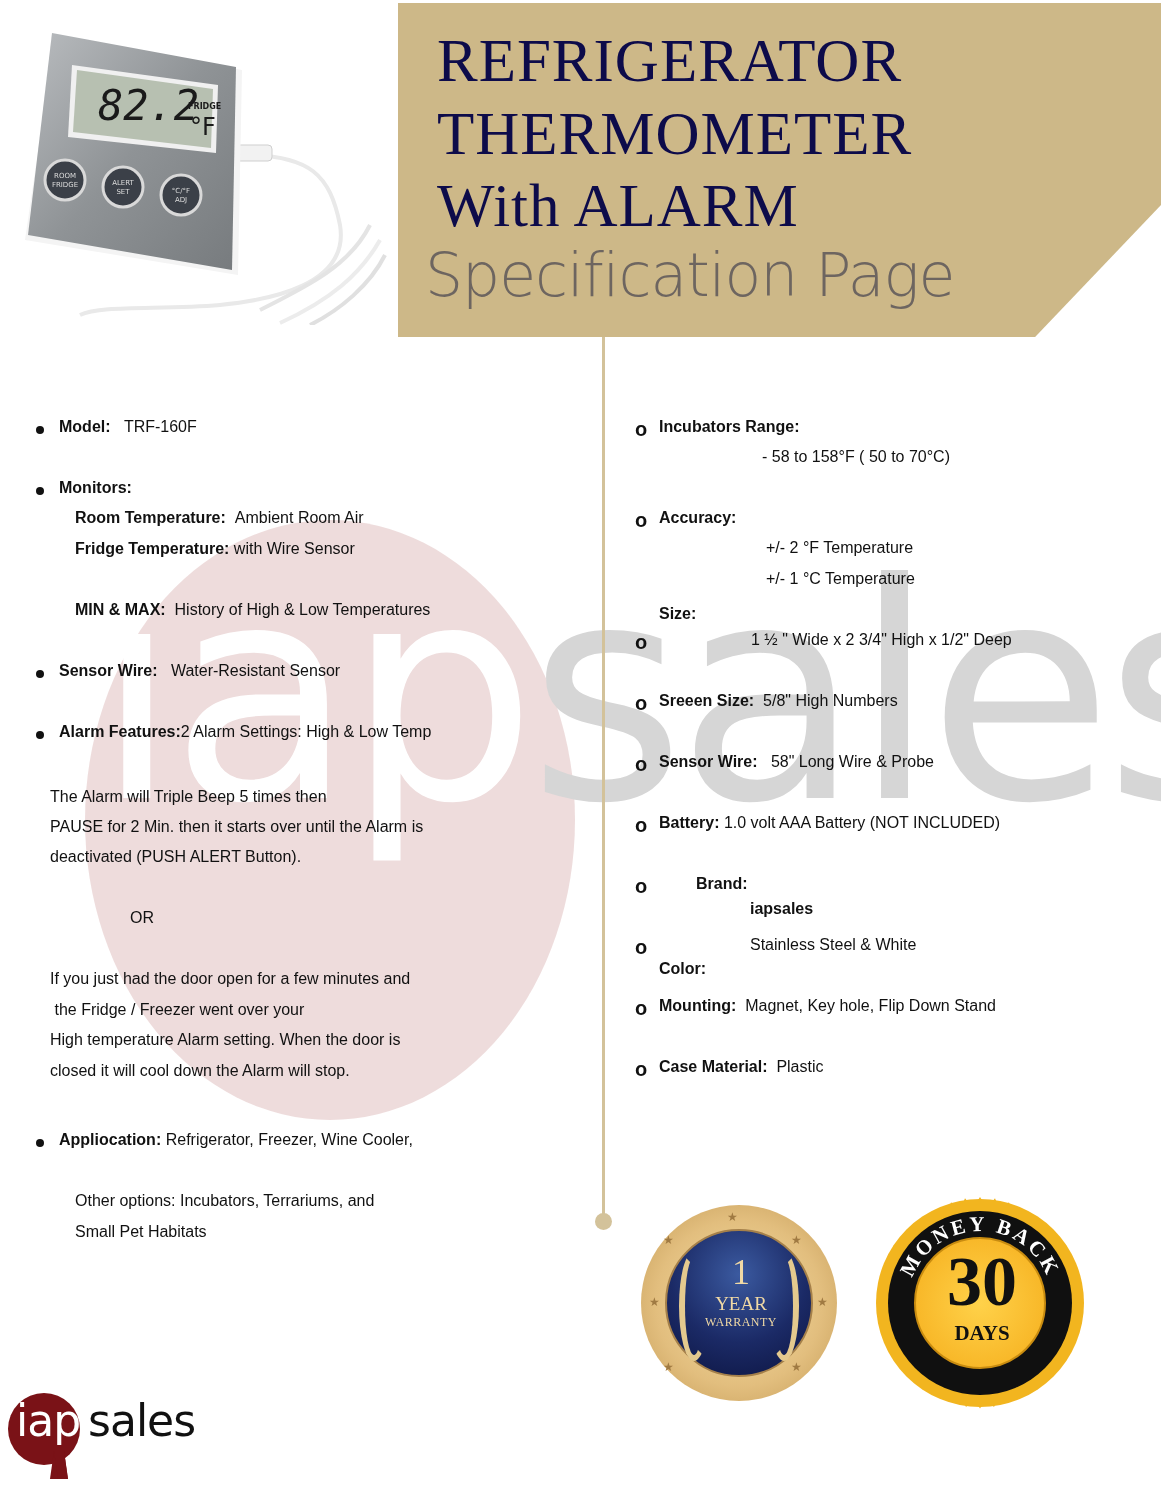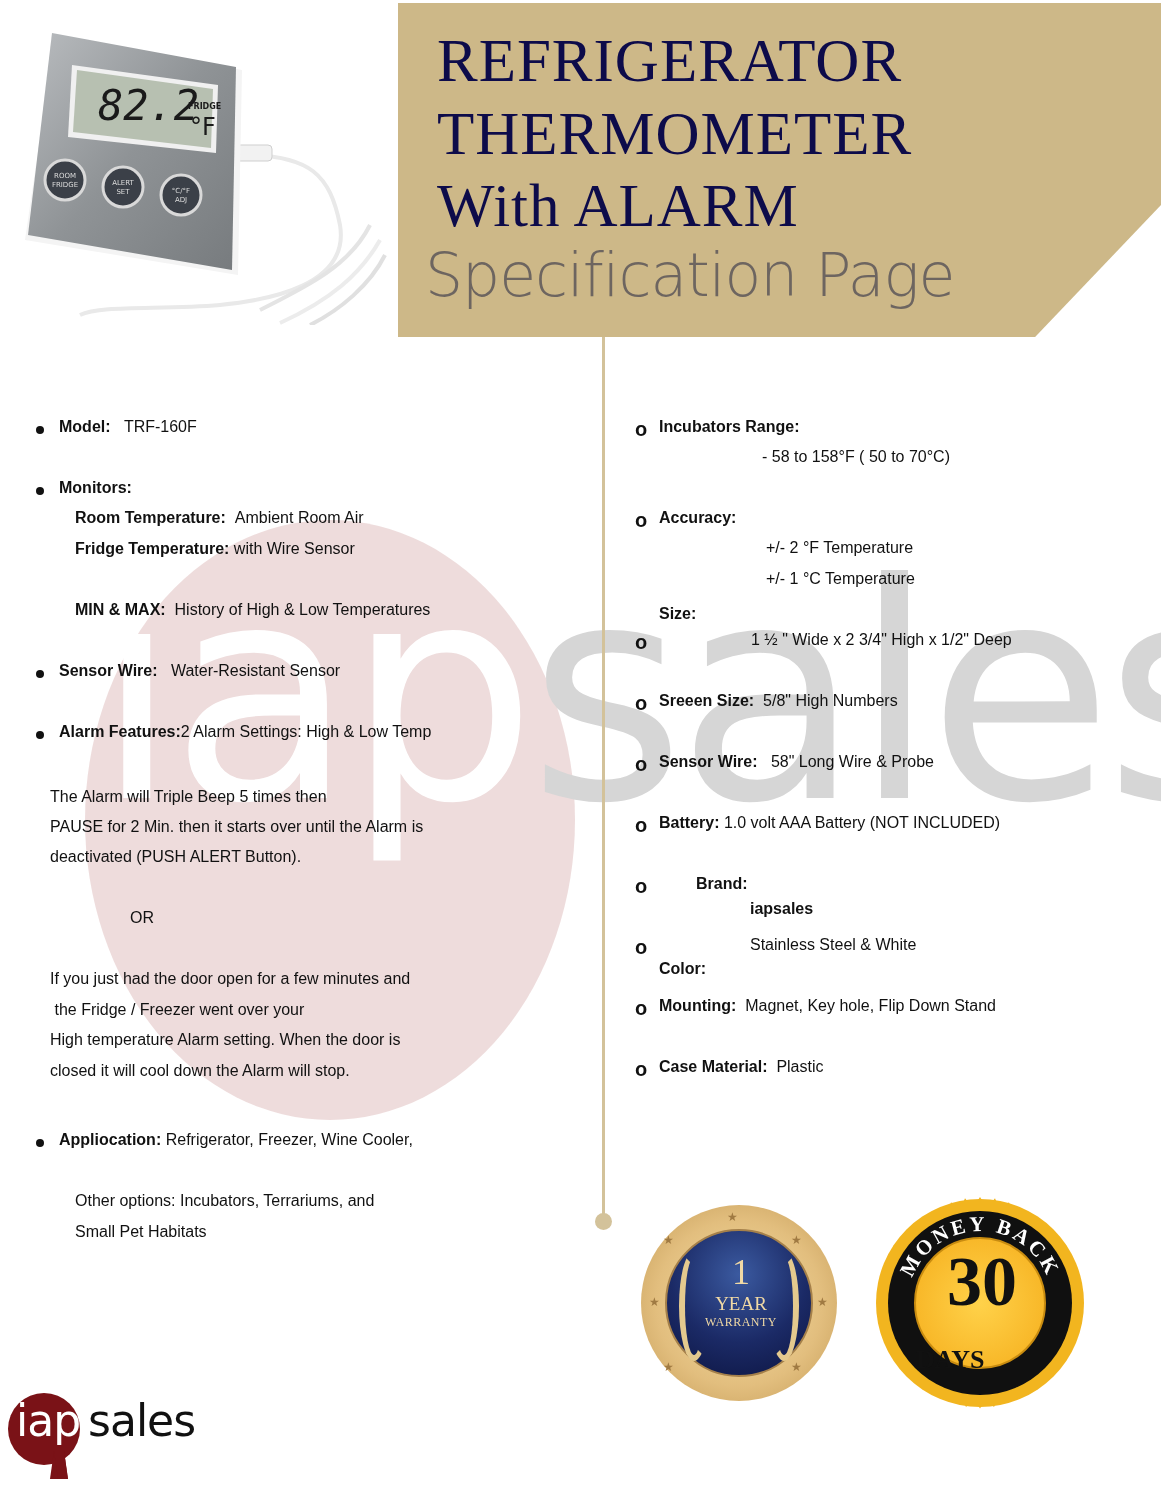--- a/index.html
+++ b/index.html
@@ -42,21 +42,21 @@
   .bw-war { position: absolute; left: 0; width: 148px; top: 84px; text-align: center; font-family: "Liberation Serif", serif; font-size: 12px; color: #f0d9a5; letter-spacing: 0.5px; }
   .laurel { position: absolute; top: 20px; width: 30px; height: 110px; border: 6px solid #e4c98e; border-radius: 50%; }
   .laurel.l { left: 12px; border-right-color: transparent; border-top-color: transparent; }
   .laurel.r { right: 12px; border-left-color: transparent; border-top-color: transparent; }
 
   .badge-money { position: absolute; left: 874px; top: 1197px; width: 212px; height: 212px; }
   .badge-money .seal { position: absolute; left: 0; top: 0; width: 212px; height: 212px; }
   .badge-money .ring { position: absolute; left: 14px; top: 14px; width: 184px; height: 184px; border-radius: 50%; background: #101010; }
   .badge-money .core { position: absolute; left: 40px; top: 40px; width: 132px; height: 132px; border-radius: 50%; background: radial-gradient(circle, #ffd24a 0%, #f5ad1b 100%); border: 2px solid #c98c10; }
   .bm-num { position: absolute; left: 0; width: 132px; top: 8px; text-align: center; font-family: "Liberation Serif", serif; font-weight: bold; font-size: 70px; color: #111; line-height: 1; }
-  .bm-days { position: absolute; left: 0; width: 132px; top: 82px; text-align: left; font-family: "Liberation Serif", serif; font-weight: bold; font-size: 26px; color: #111; margin-top: 24px; }
+  .bm-days { position: absolute; left: 0; width: 132px; top: 82px; text-align: center; font-family: "Liberation Serif", serif; font-weight: bold; font-size: 21px; color: #111; }
   .bm-arc { position: absolute; left: 0; top: 0; width: 212px; height: 212px; }
 
   
   .logo { position: absolute; left: 8px; top: 1385px; width: 220px; height: 100px; }
   .logo-bubble { position: absolute; left: 0; top: 8px; width: 72px; height: 72px; border-radius: 50%; background: #7a1217; }
   .logo-tail { position: absolute; left: 40px; top: 66px; width: 0; height: 0; border-left: 8px solid transparent; border-right: 10px solid #7a1217; border-top: 0; border-bottom: 28px solid #7a1217; transform: skewX(8deg); }
   .logo-iap { position: absolute; left: 8px; top: 14px; font-family: "DejaVu Sans", sans-serif; font-size: 44px; color: #fff; line-height: 1; letter-spacing: -1px; }
   .logo-sales { position: absolute; left: 80px; top: 14px; font-family: "DejaVu Sans", sans-serif; font-size: 44px; color: #111; line-height: 1; letter-spacing: -1px; }
 </style>
 </head>

